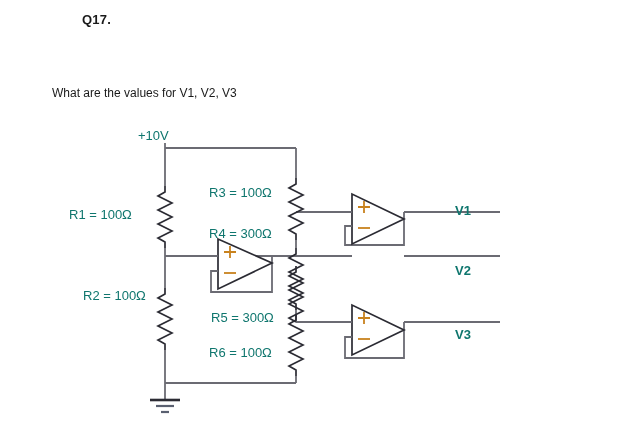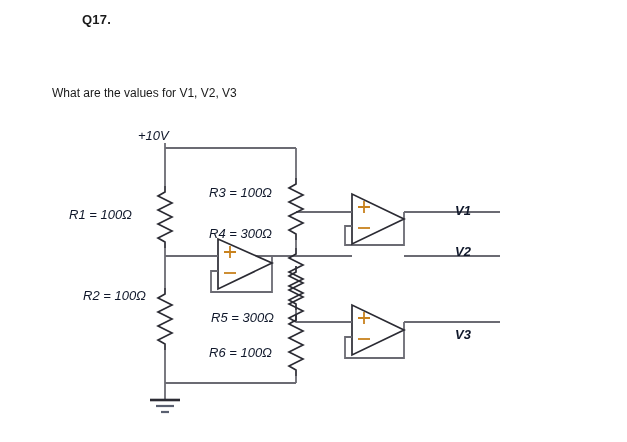--- a/index.html
+++ b/index.html
@@ -36,33 +36,32 @@
     position: absolute;
     left: 0;
     top: 0;
     width: 627px;
     height: 442px;
   }
   .fig-label {
     position: absolute;
     font-family: "Liberation Sans", "DejaVu Sans", sans-serif;
     font-size: 13px;
-    color: #0f172a;
+    color: #0f766e;
     white-space: nowrap;
-    font-style: italic;
   }
   #label-supply { left: 138px; top: 128px; }
   #label-r1 { left: 69px; top: 207px; }
   #label-r2 { left: 83px; top: 288px; }
   #label-r3 { left: 209px; top: 185px; }
   #label-r4 { left: 209px; top: 226px; }
   #label-r5 { left: 211px; top: 310px; }
   #label-r6 { left: 209px; top: 345px; }
   #label-v1 { left: 455px; top: 203px; font-weight: bold; }
-  #label-v2 { left: 455px; top: 244px; font-weight: bold; }
+  #label-v2 { left: 455px; top: 263px; font-weight: bold; }
   #label-v3 { left: 455px; top: 327px; font-weight: bold; }
 </style>
 </head>
 <body>
 
 <div id="question-number">Q17.</div>
 <div id="question-text">What are the values for V1, V2, V3</div>
 
 <div id="circuit-figure">
 

